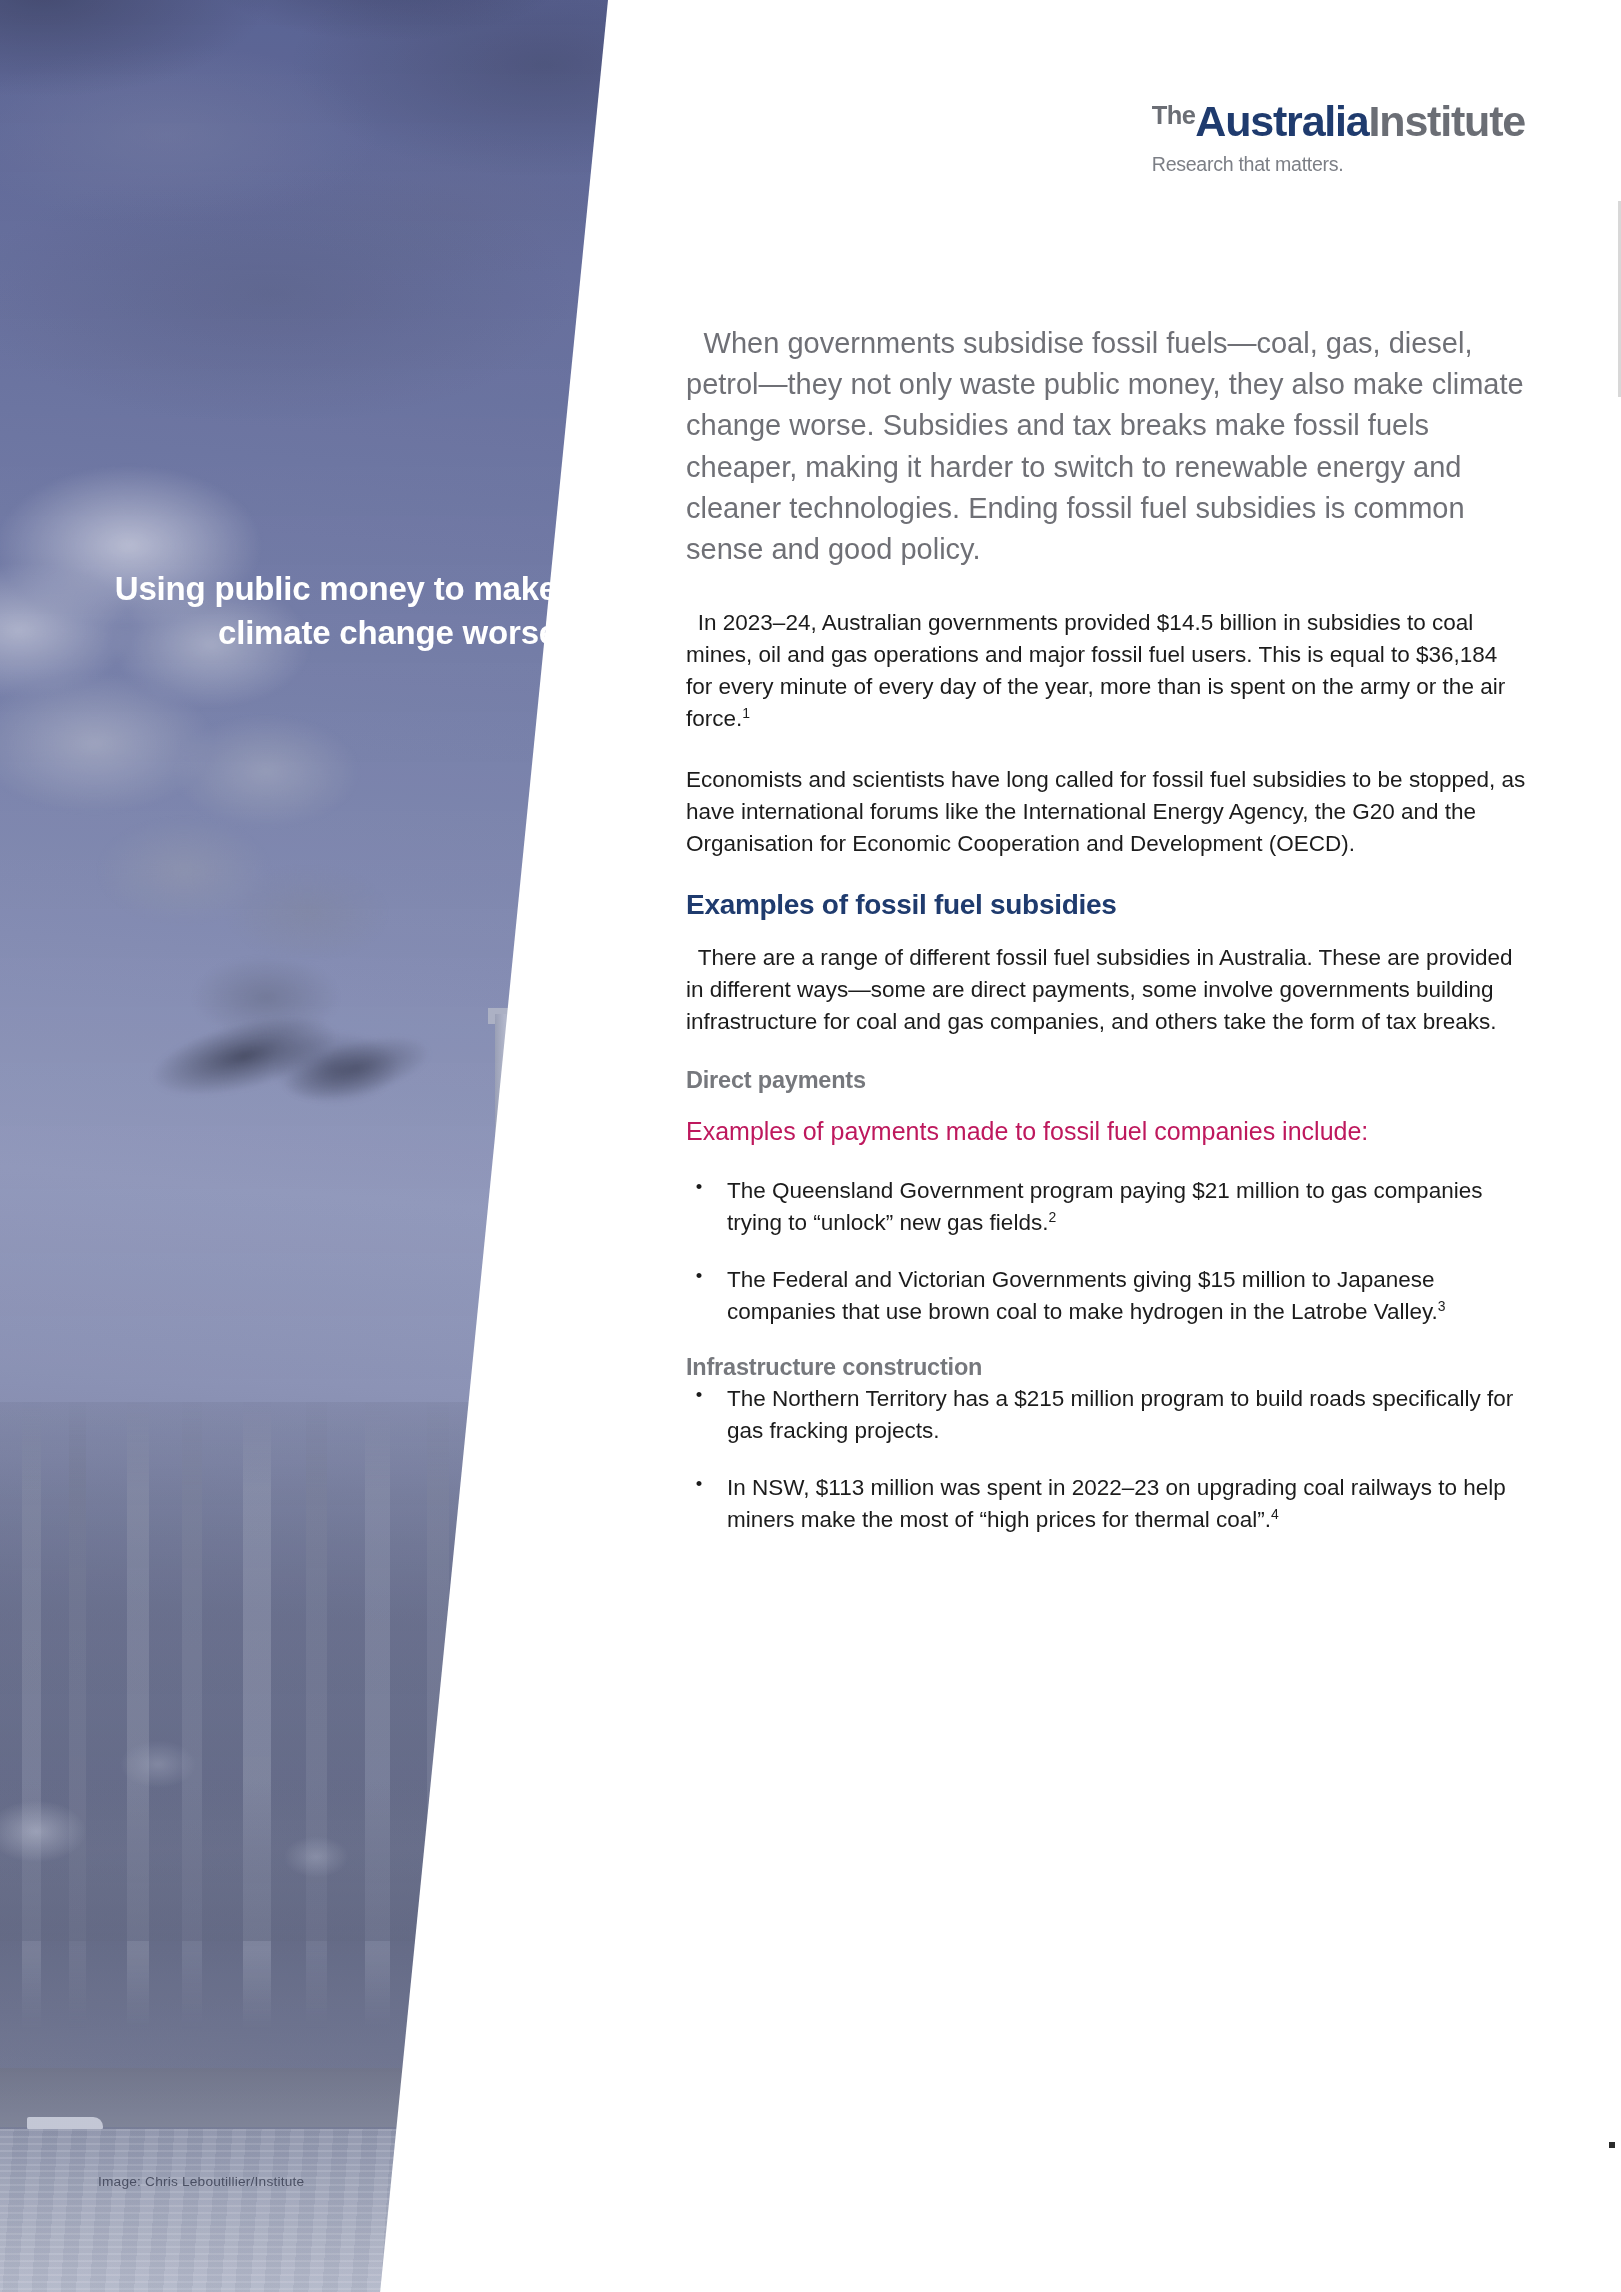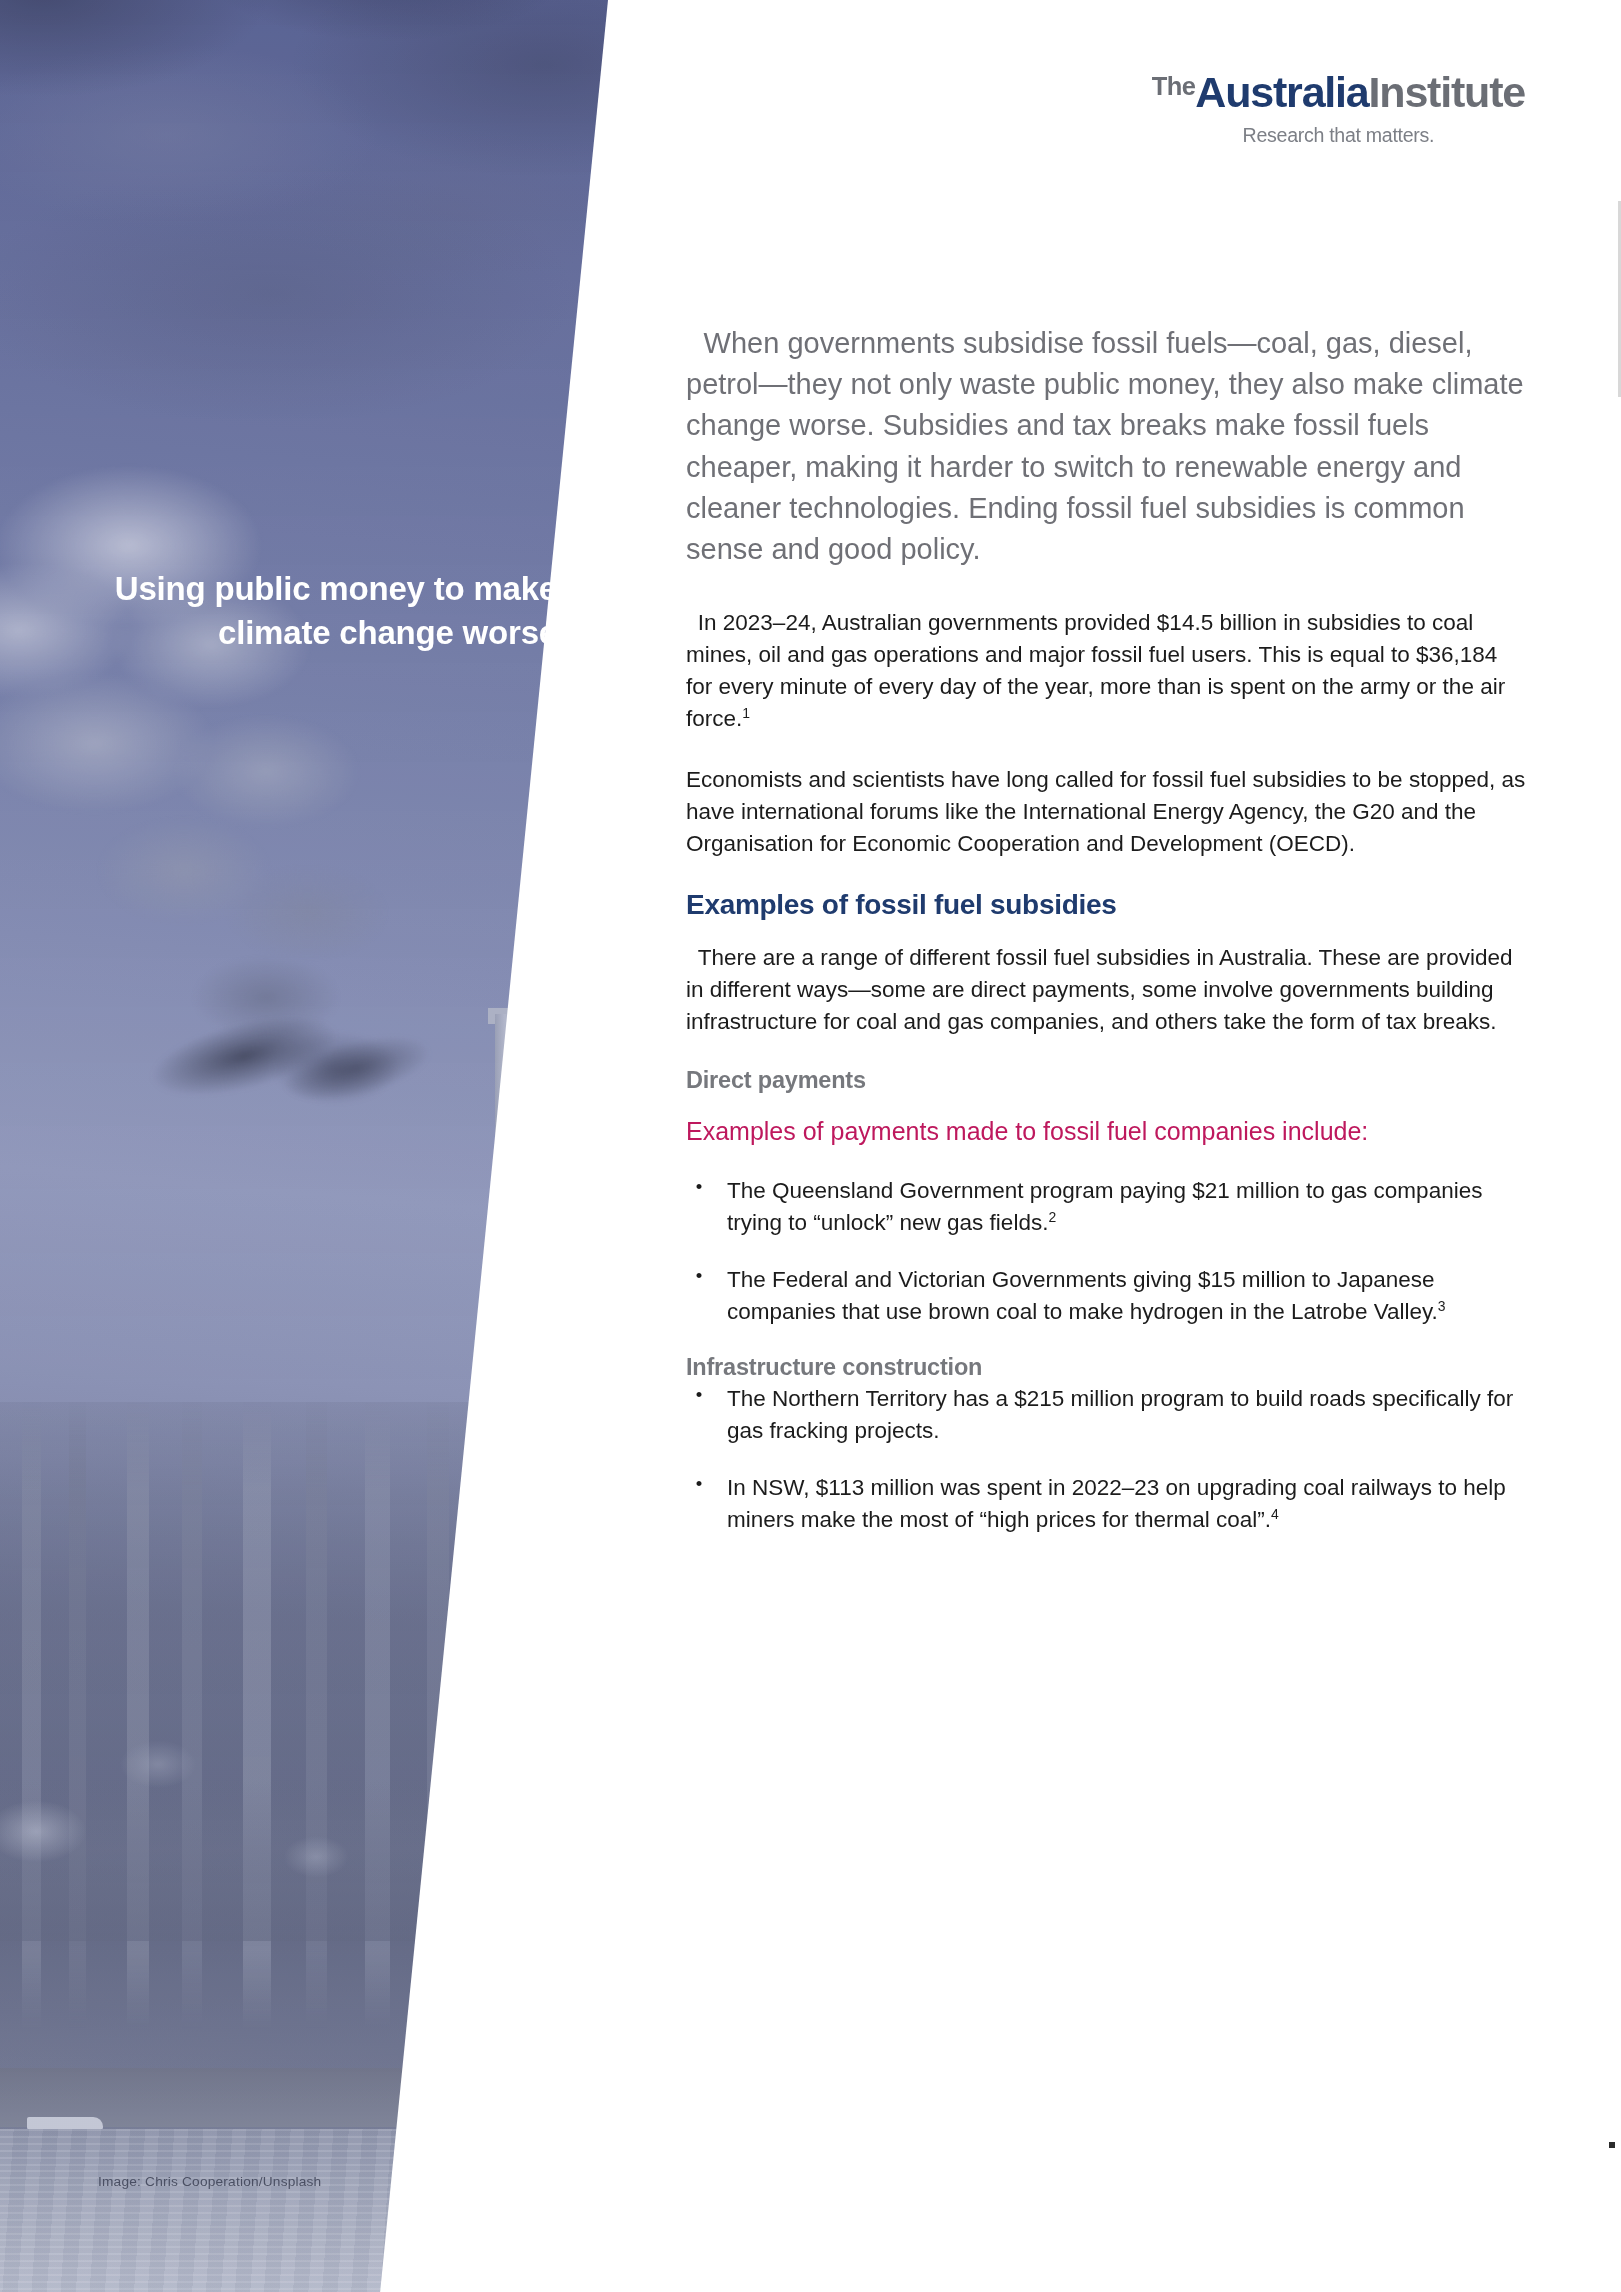--- a/index.html
+++ b/index.html
@@ -241,22 +241,22 @@
     color: #3f4458;
     font-size: 13.7px;
     letter-spacing: 0.2px;
     opacity: .88;
   }
 
   
   .logo {
     position: absolute;
     right: 96px;
-    top: 71px;
-    text-align: center;
+    top: 100px;
+    text-align: left;
     white-space: nowrap;
   }
   .logo-main {
     font-size: 43px;
     font-weight: bold;
     letter-spacing: -1.2px;
     line-height: 1;
   }
   .logo-the {
     color: #6b6e75;
@@ -373,21 +373,21 @@
     <div class="stack-cap"></div>
     <div class="stack"></div>
     <div class="industry"></div>
     <div class="horizon"></div>
     <div class="ship"></div>
     <div class="water"></div>
     <div class="photo-tint"></div>
   </div>
 
   <h2 class="hero-subtitle">Using public money to make climate change worse</h2>
-  <div class="image-credit">Image: Chris Cooperation/Unsplash</div>
+  <div class="image-credit">Image: Chris Leboutillier/Institute</div>
 
   <div class="logo">
     <div class="logo-main"><span class="logo-the">The</span><span class="logo-aus">Australia</span><span class="logo-inst">Institute</span></div>
     <div class="logo-tagline">Research that matters.</div>
   </div>
 
   <div class="content">
 
     <p class="lead">When governments subsidise fossil fuels—coal, gas, diesel, petrol—they not only waste public money, they also make climate change worse. Subsidies and tax breaks make fossil fuels cheaper, making it harder to switch to renewable energy and cleaner technologies. Ending fossil fuel subsidies is common sense and good policy.</p>
 

